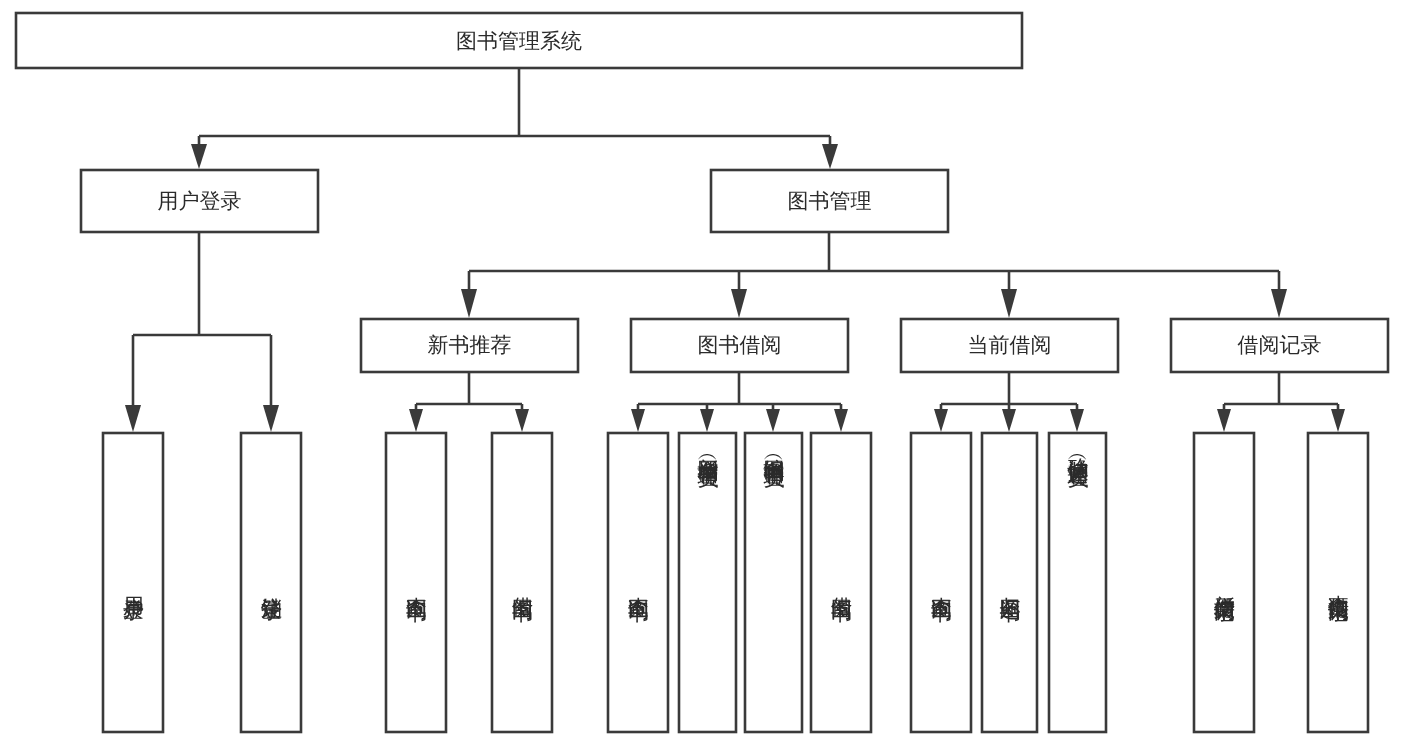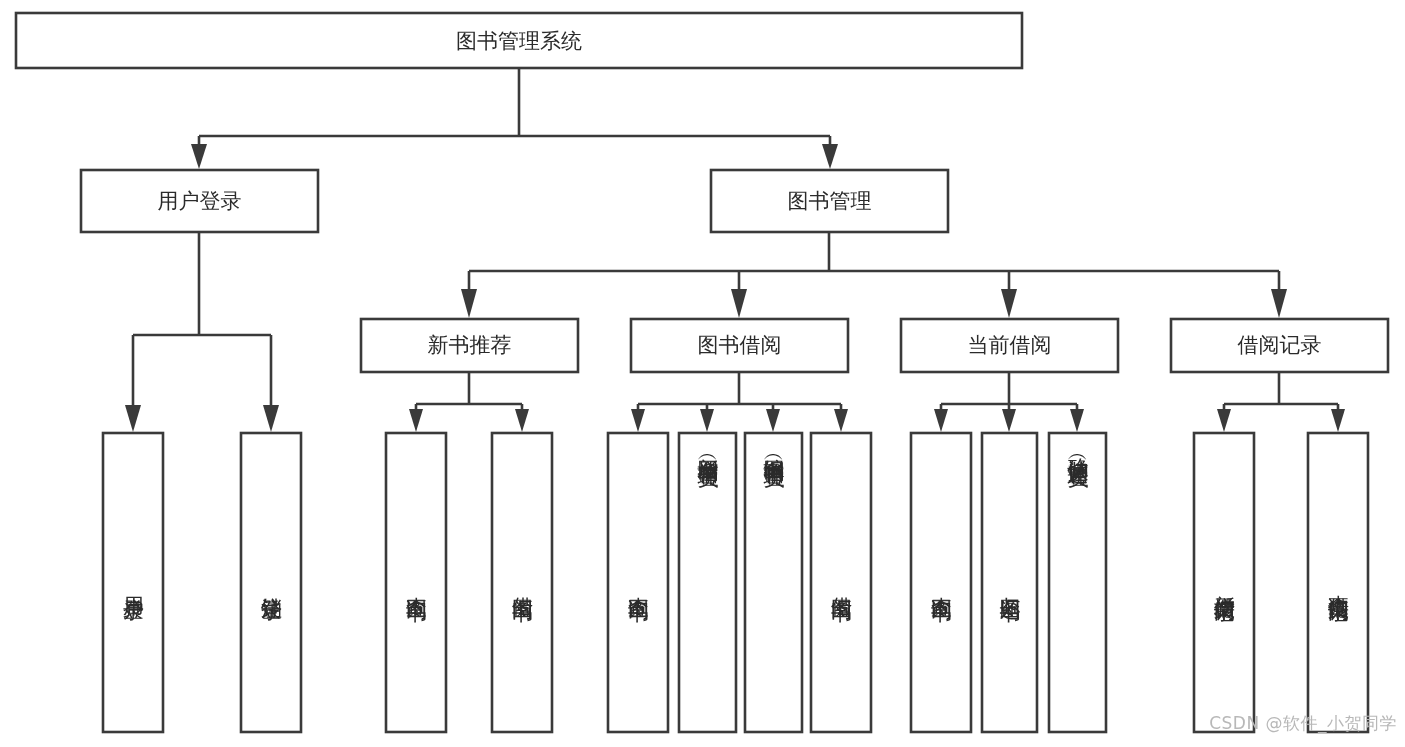--- a/index.html
+++ b/index.html
@@ -224,15 +224,14 @@
     <span class="v-label" style="margin-top:8px;">确认归还（管理员）</span>
   </div>
 
   <div class="v-label-wrap" style="left:1194px; top:433px; width:60px; height:299px;">
     <span class="v-label">新增借阅记录</span>
   </div>
   <div class="v-label-wrap" style="left:1308px; top:433px; width:60px; height:299px;">
     <span class="v-label">查询借阅记录</span>
   </div>
 
-  <div class="watermark">CSDN @软件_小贺同学</div>
 
 </div>
 
 </body></html>

